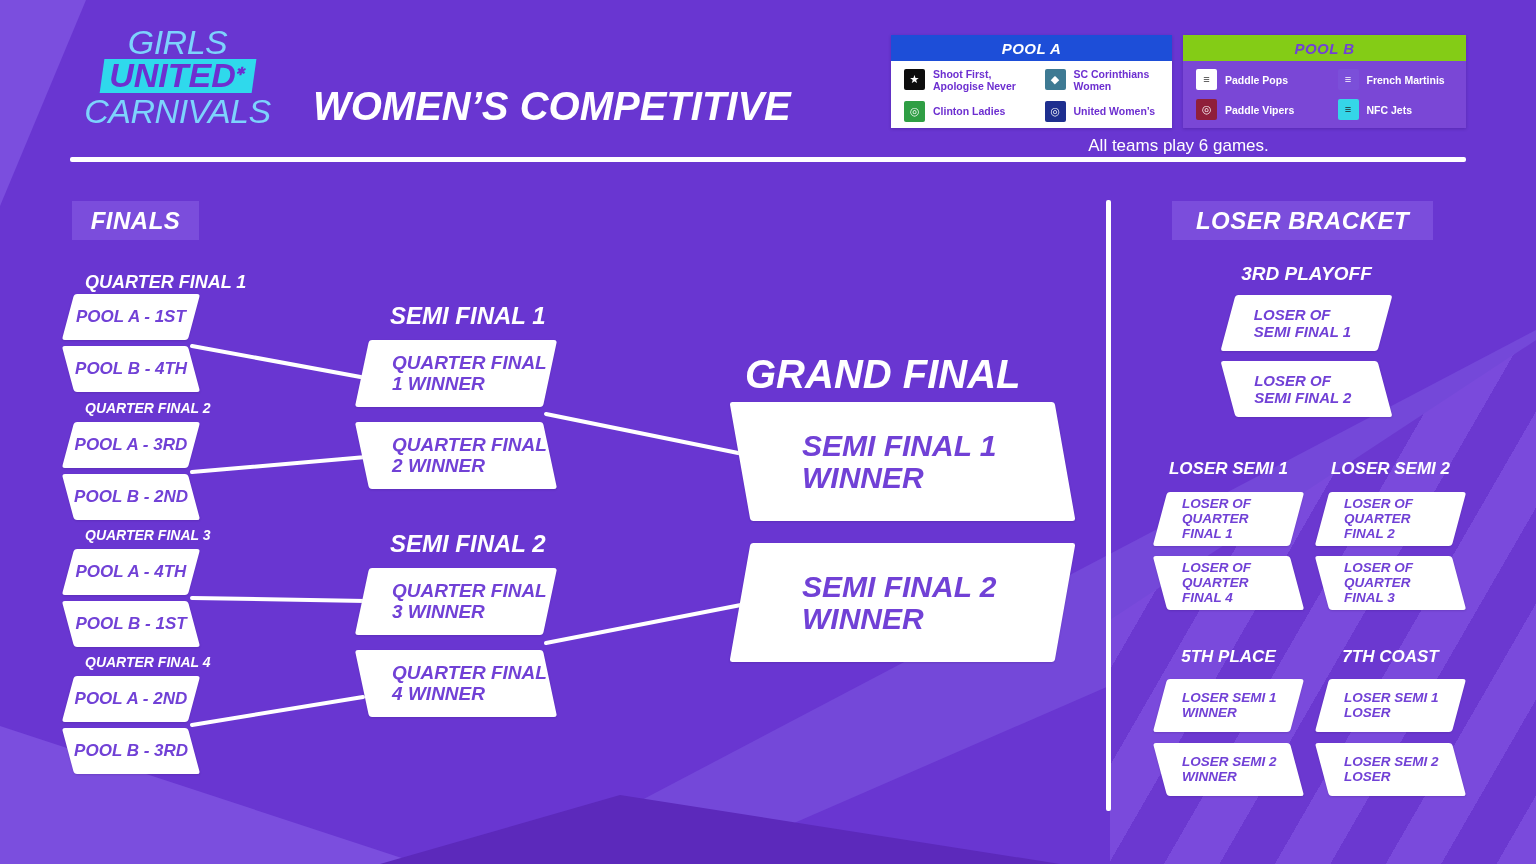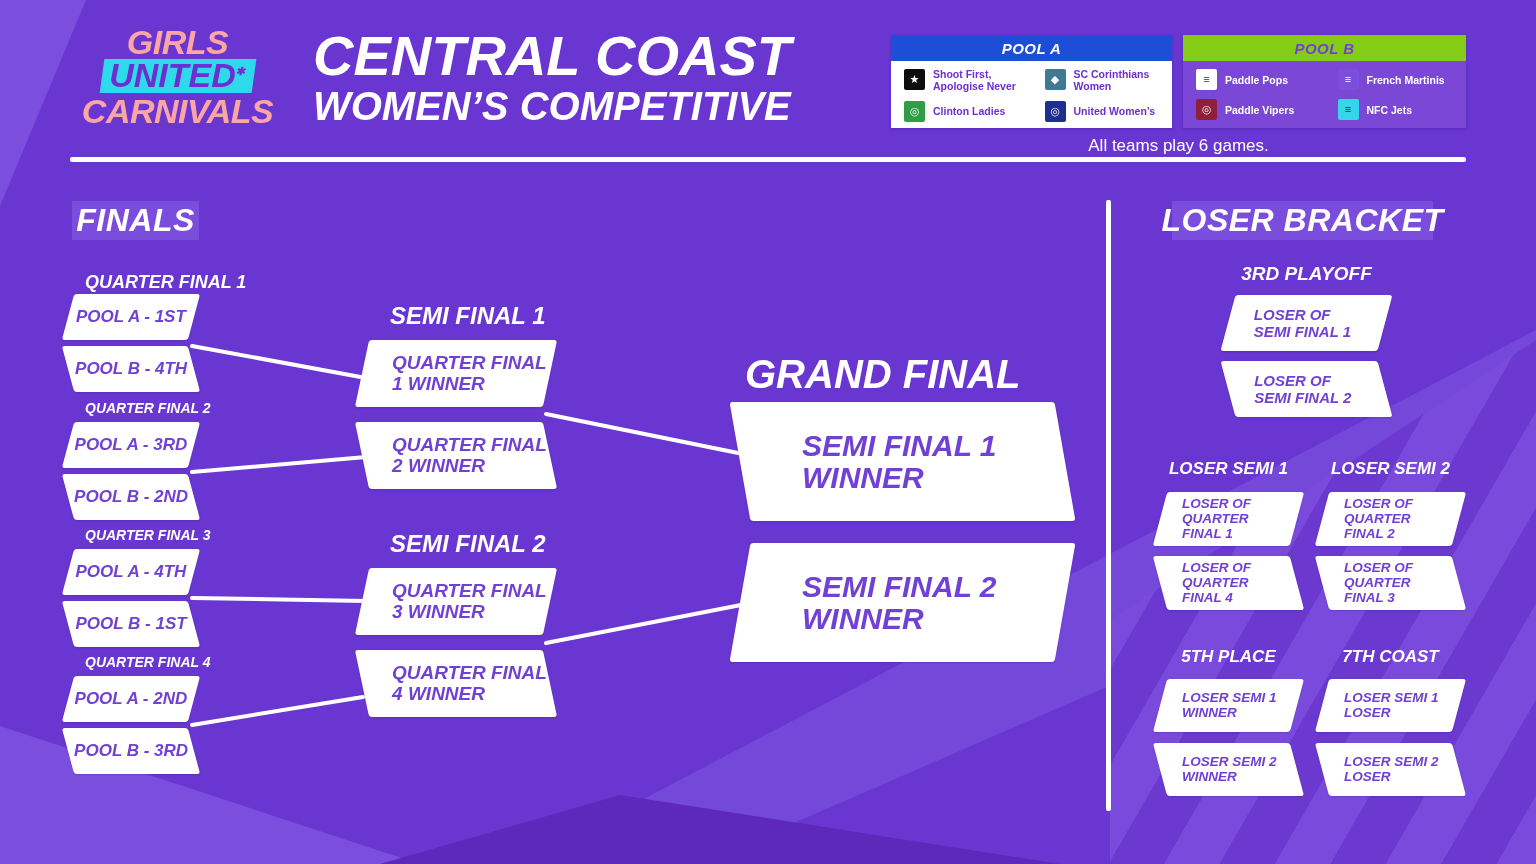--- a/index.html
+++ b/index.html
@@ -10,21 +10,21 @@
   .bg.band{background:#7448d9;}
   .bg.dark{background:#5c29bb;}
   .bg.stripes{background:repeating-linear-gradient(120deg,#7a4adc 0 48px,#6b38d0 48px 96px);}
   .connectors{position:absolute;inset:0;pointer-events:none;}
 
   .abs{position:absolute;}
   .lbl{color:#fff;font-style:italic;font-weight:900;white-space:nowrap;}
   .lbl.center{text-align:center;white-space:normal;}
 
   .titlebox{position:absolute;background:#7b4ddc;display:flex;align-items:center;justify-content:center;}
-  .titlebox .lbl{font-size:32px;letter-spacing:.5px;}
+  .titlebox .lbl{font-size:24px;letter-spacing:.5px;}
 
   .box{position:absolute;background:#fff;border-radius:3px;display:flex;align-items:center;
        box-shadow:0 1px 2px rgba(40,10,90,.18);}
   .bi{width:100%;font-style:italic;font-weight:bold;color:#7141d6;white-space:pre-line;line-height:1.1;}
   
   .lean-a{transform:skewX(-15deg);} .lean-a>.bi{transform:skewX(15deg);}
   .lean-b{transform:skewX(15deg);}  .lean-b>.bi{transform:skewX(-15deg);}
   .lean-a12{transform:skewX(-12deg);} .lean-a12>.bi{transform:skewX(12deg);}
   .lean-b12{transform:skewX(12deg);}  .lean-b12>.bi{transform:skewX(-12deg);}
   .gf-a{transform:skewX(10deg);}  .gf-a>.bi{transform:skewX(-10deg);}
@@ -35,21 +35,21 @@
   .gf .bi{font-size:30px;padding-left:62px;line-height:1.05;}
   .tp .bi{font-size:15px;padding-left:26px;}
   .ls .bi{font-size:13.5px;padding-left:22px;}
   .pl .bi{font-size:13.5px;padding-left:22px;}
 
   .rule-h{position:absolute;background:#fff;border-radius:2px;}
   .rule-v{position:absolute;background:#fff;border-radius:2px;}
 
   
   .brand{position:absolute;left:70px;top:26px;width:215px;text-align:center;line-height:.95;}
-  .brand-line{color:#fca5a5;font-style:italic;font-weight:700;font-size:34px;letter-spacing:-.5px;}
+  .brand-line{color:#7dd3fc;font-style:italic;font-weight:400;font-size:34px;letter-spacing:-.5px;}
   .brand-united{display:inline-block;background:#2fd9ec;color:#6d2fd0;font-style:italic;font-weight:900;
                 font-size:34px;padding:0 9px 2px 7px;transform:skewX(-8deg);margin:1px 0;}
   .brand-united .inner{display:inline-block;transform:skewX(8deg);}
   .brand-mark{font-size:11px;vertical-align:super;}
 
   .title1{position:absolute;left:313px;top:28px;font-size:56px;line-height:1;}
   .title2{position:absolute;left:313px;top:86px;font-size:40px;line-height:1;}
 
   
   .pool{position:absolute;top:35px;height:93px;box-shadow:0 1px 3px rgba(40,10,90,.25);}
@@ -90,21 +90,20 @@
     <line x1="546" y1="414" x2="748" y2="455" stroke="#ffffff" stroke-width="4" stroke-linecap="round"></line>
     <line x1="546" y1="643" x2="746" y2="604" stroke="#ffffff" stroke-width="4" stroke-linecap="round"></line>
   </svg>
 
   <div class="brand">
     <div class="brand-line">GIRLS</div>
     <div class="brand-united"><span class="inner"><span>UNITED</span><span class="brand-mark">✱</span></span></div>
     <div class="brand-line">CARNIVALS</div>
   </div>
 
-  <div class="title1 lbl">CENTRAL COAST</div>
   <div class="title2 lbl">WOMEN’S COMPETITIVE</div>
 
   <div class="pool" style="left:891px;width:281px;">
     <div class="pool-head pur">
       <span class="lbl">POOL A</span>
     </div>
     <div class="pool-body white">
       <div class="team">
         <span class="logo" style="background: rgb(13, 13, 13);">
             <span class="glyph" style="color: rgb(255, 255, 255);">★</span>

